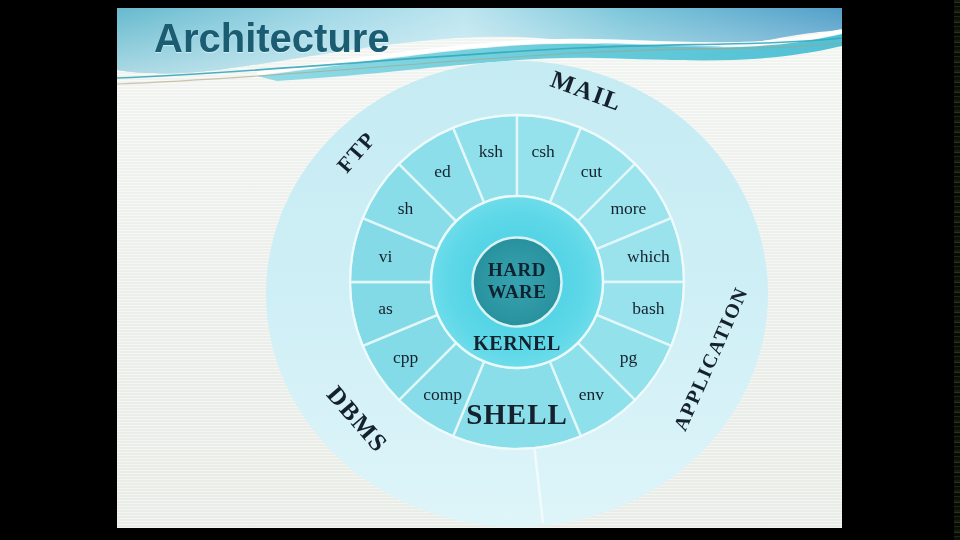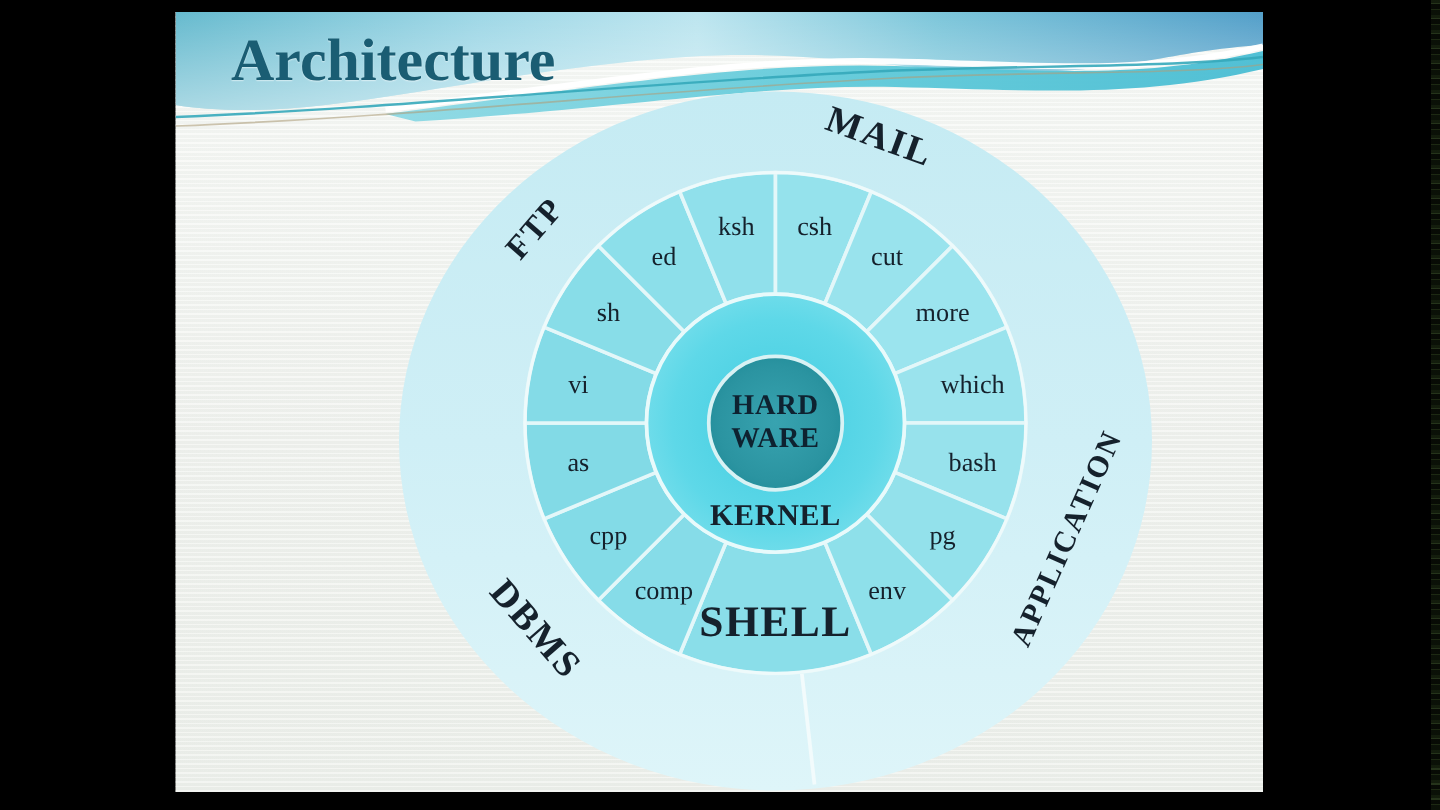--- a/index.html
+++ b/index.html
@@ -10,21 +10,21 @@
   .slide{
     position:absolute;left:117px;top:8px;width:725px;height:520px;
     background:
       repeating-linear-gradient(180deg, rgba(255,255,255,.30) 0 1px, rgba(20,40,40,.022) 1px 3px),
       linear-gradient(180deg,#f8faf7 0%,#f1f3ef 55%,#eef1ec 100%);
     overflow:hidden;
   }
   .header-svg{position:absolute;left:0;top:0;width:725px;height:120px;}
   .page-title{
     position:absolute;left:37px;top:8px;
-    font-family:Liberation Serif, serif;
+    font-family:Liberation Sans, sans-serif;
     font-size:40px;font-weight:bold;letter-spacing:0px;
     color:#1a5d73;text-shadow:0 1px 1px rgba(255,255,255,.55);
   }
   .diagram-svg{position:absolute;left:0;top:0;width:725px;height:520px;}
   .noise-strip{
     position:absolute;right:0;top:0;width:6px;height:540px;opacity:.85;
     background:repeating-linear-gradient(180deg,
       #17220f 0 2px,#2c3d20 2px 3px,#090d06 3px 6px,#223016 6px 7px,#0d1409 7px 10px);
   }
   svg text{font-family:"Liberation Serif",serif;}

